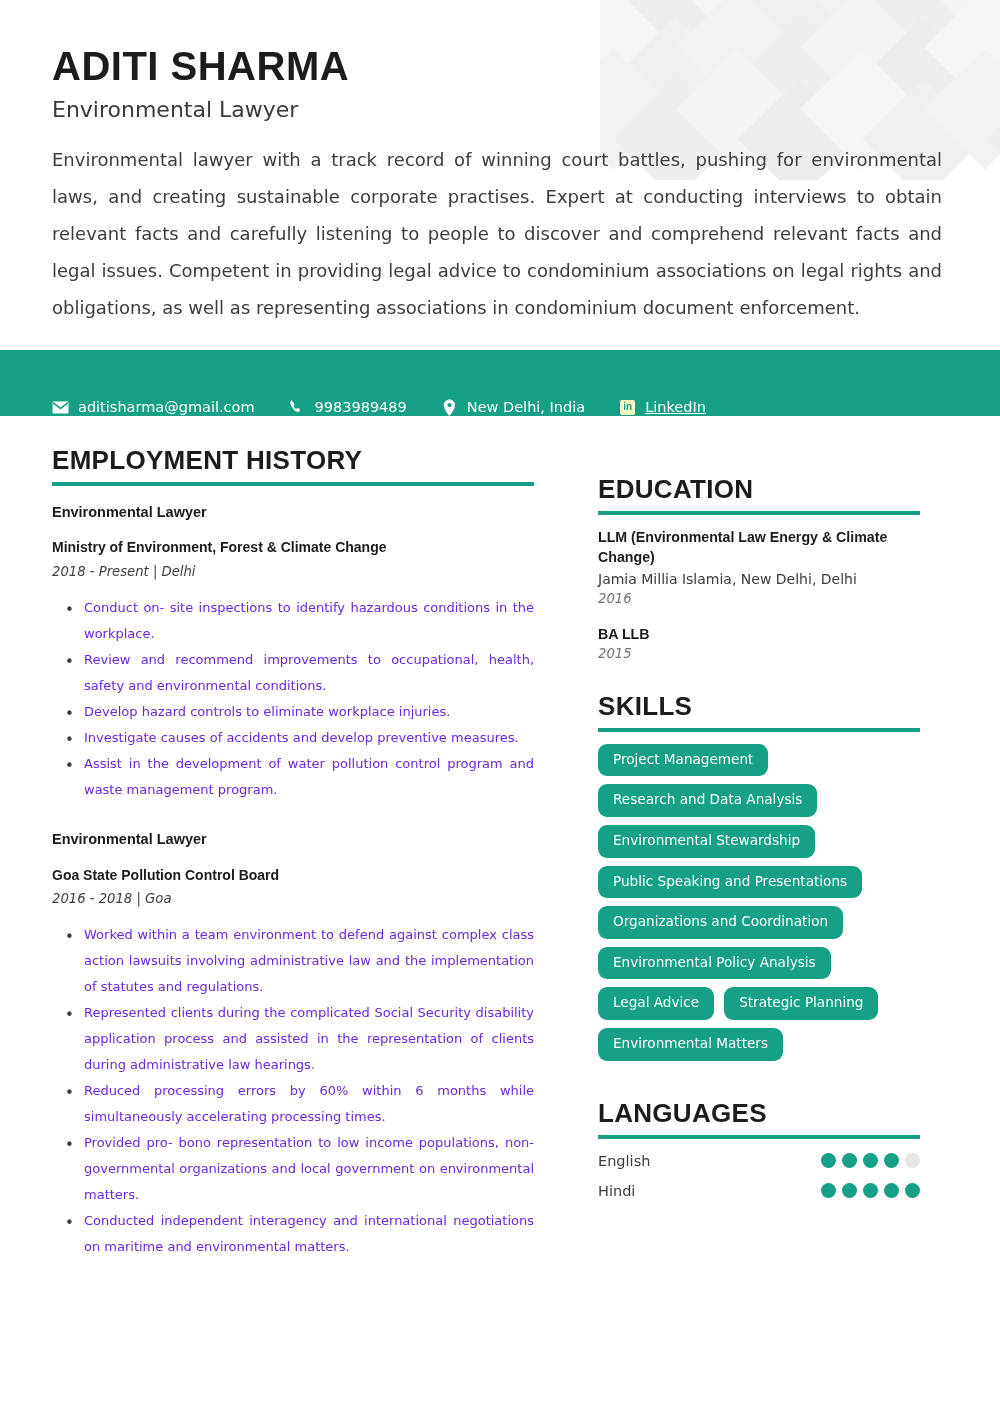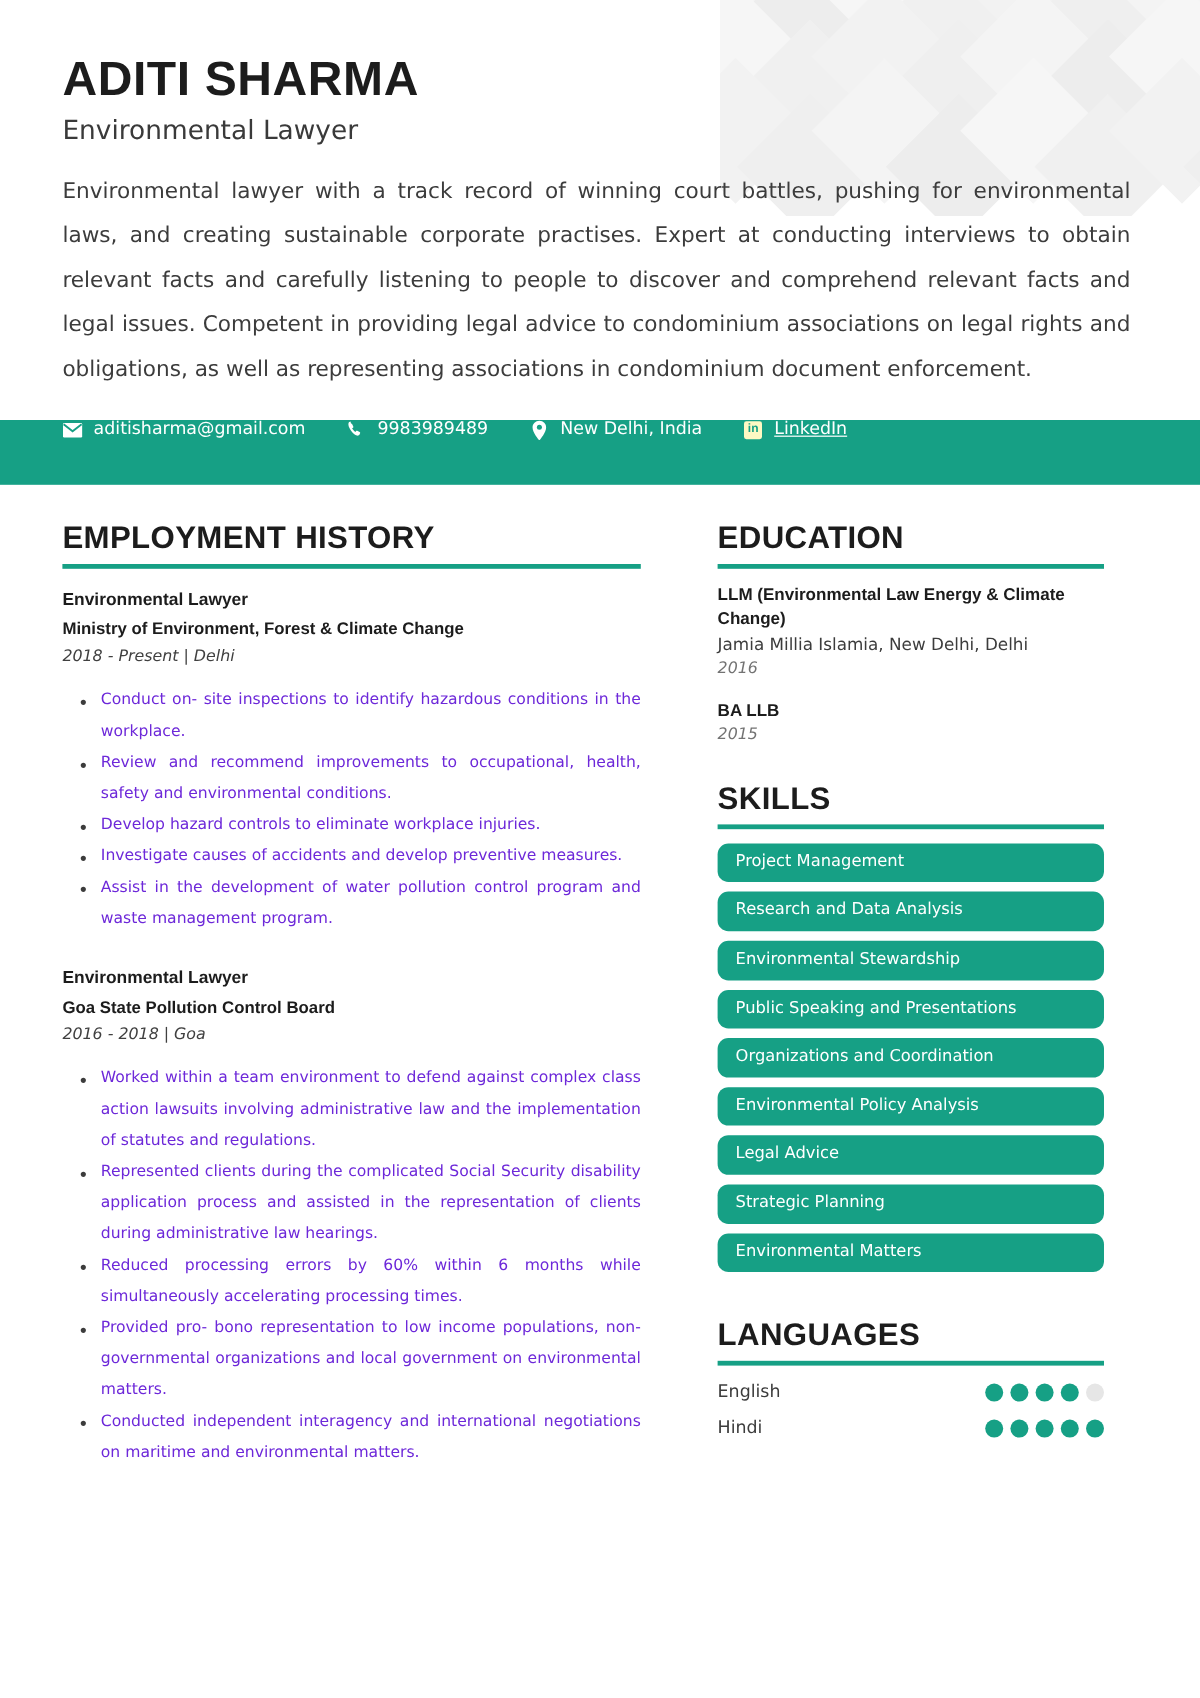--- a/index.html
+++ b/index.html
@@ -63,23 +63,23 @@
     line-height: 2.05;
     color: #3c3c3c;
     text-align: justify;
     max-width: 890px;
   }
 
   
   .contactbar {
     margin-top: 23px;
     background: #16a085;
-    height: 54px;
-    display: flex;
-    align-items: flex-start;
+    height: 66px;
+    display: flex;
+    align-items: flex-end;
     padding: 0 52px;
     color: #ffffff;
     position: relative;
     z-index: 3;
   }
   .citem {
     display: flex;
     align-items: center;
     font-size: 14.5px;
     color: #ffffff;
@@ -111,21 +111,21 @@
   .li-link { text-decoration: underline; color: #ffffff; }
 
   
   .body {
     display: flex;
     padding: 0 40px 0 0;
     position: relative;
     z-index: 2;
   }
   .col-left  { width: 600px; padding: 30px 42px 0 52px; }
-  .col-right { width: 400px; padding: 30px 40px 0 22px; }
+  .col-right { width: 400px; padding: 30px 40px 0 22px; margin-top: 29px; }
 
   .sec-title {
     font-family: "Liberation Sans", sans-serif;
     font-size: 26px;
     font-weight: bold;
     letter-spacing: 0.3px;
     color: #1c1c1c;
     line-height: 1.15;
   }
   .sec-rule {
@@ -142,21 +142,21 @@
     font-weight: bold;
     color: #1c1c1c;
     line-height: 1.5;
   }
   .job-org {
     font-family: "Liberation Sans", sans-serif;
     font-size: 14px;
     font-weight: bold;
     color: #1c1c1c;
     line-height: 1.55;
-    margin-top: 2px;
+    margin-top: 14px;
   }
   .job-meta {
     font-size: 13.2px;
     font-style: italic;
     color: #404040;
     line-height: 1.5;
     margin-top: 3px;
   }
 
   ul.bullets {
@@ -206,21 +206,20 @@
     line-height: 1.4;
     margin-top: 1px;
   }
 
   
   .skills-wrap {
     display: flex;
     flex-wrap: wrap;
     gap: 8px 10px;
     margin-top: 4px;
-    flex-direction: column;
   }
   .pill {
     background: #16a085;
     color: #ffffff;
     border-radius: 9px;
     padding: 8px 15px 9px 15px;
     font-size: 13.6px;
     line-height: 1.15;
     white-space: nowrap;
   }

